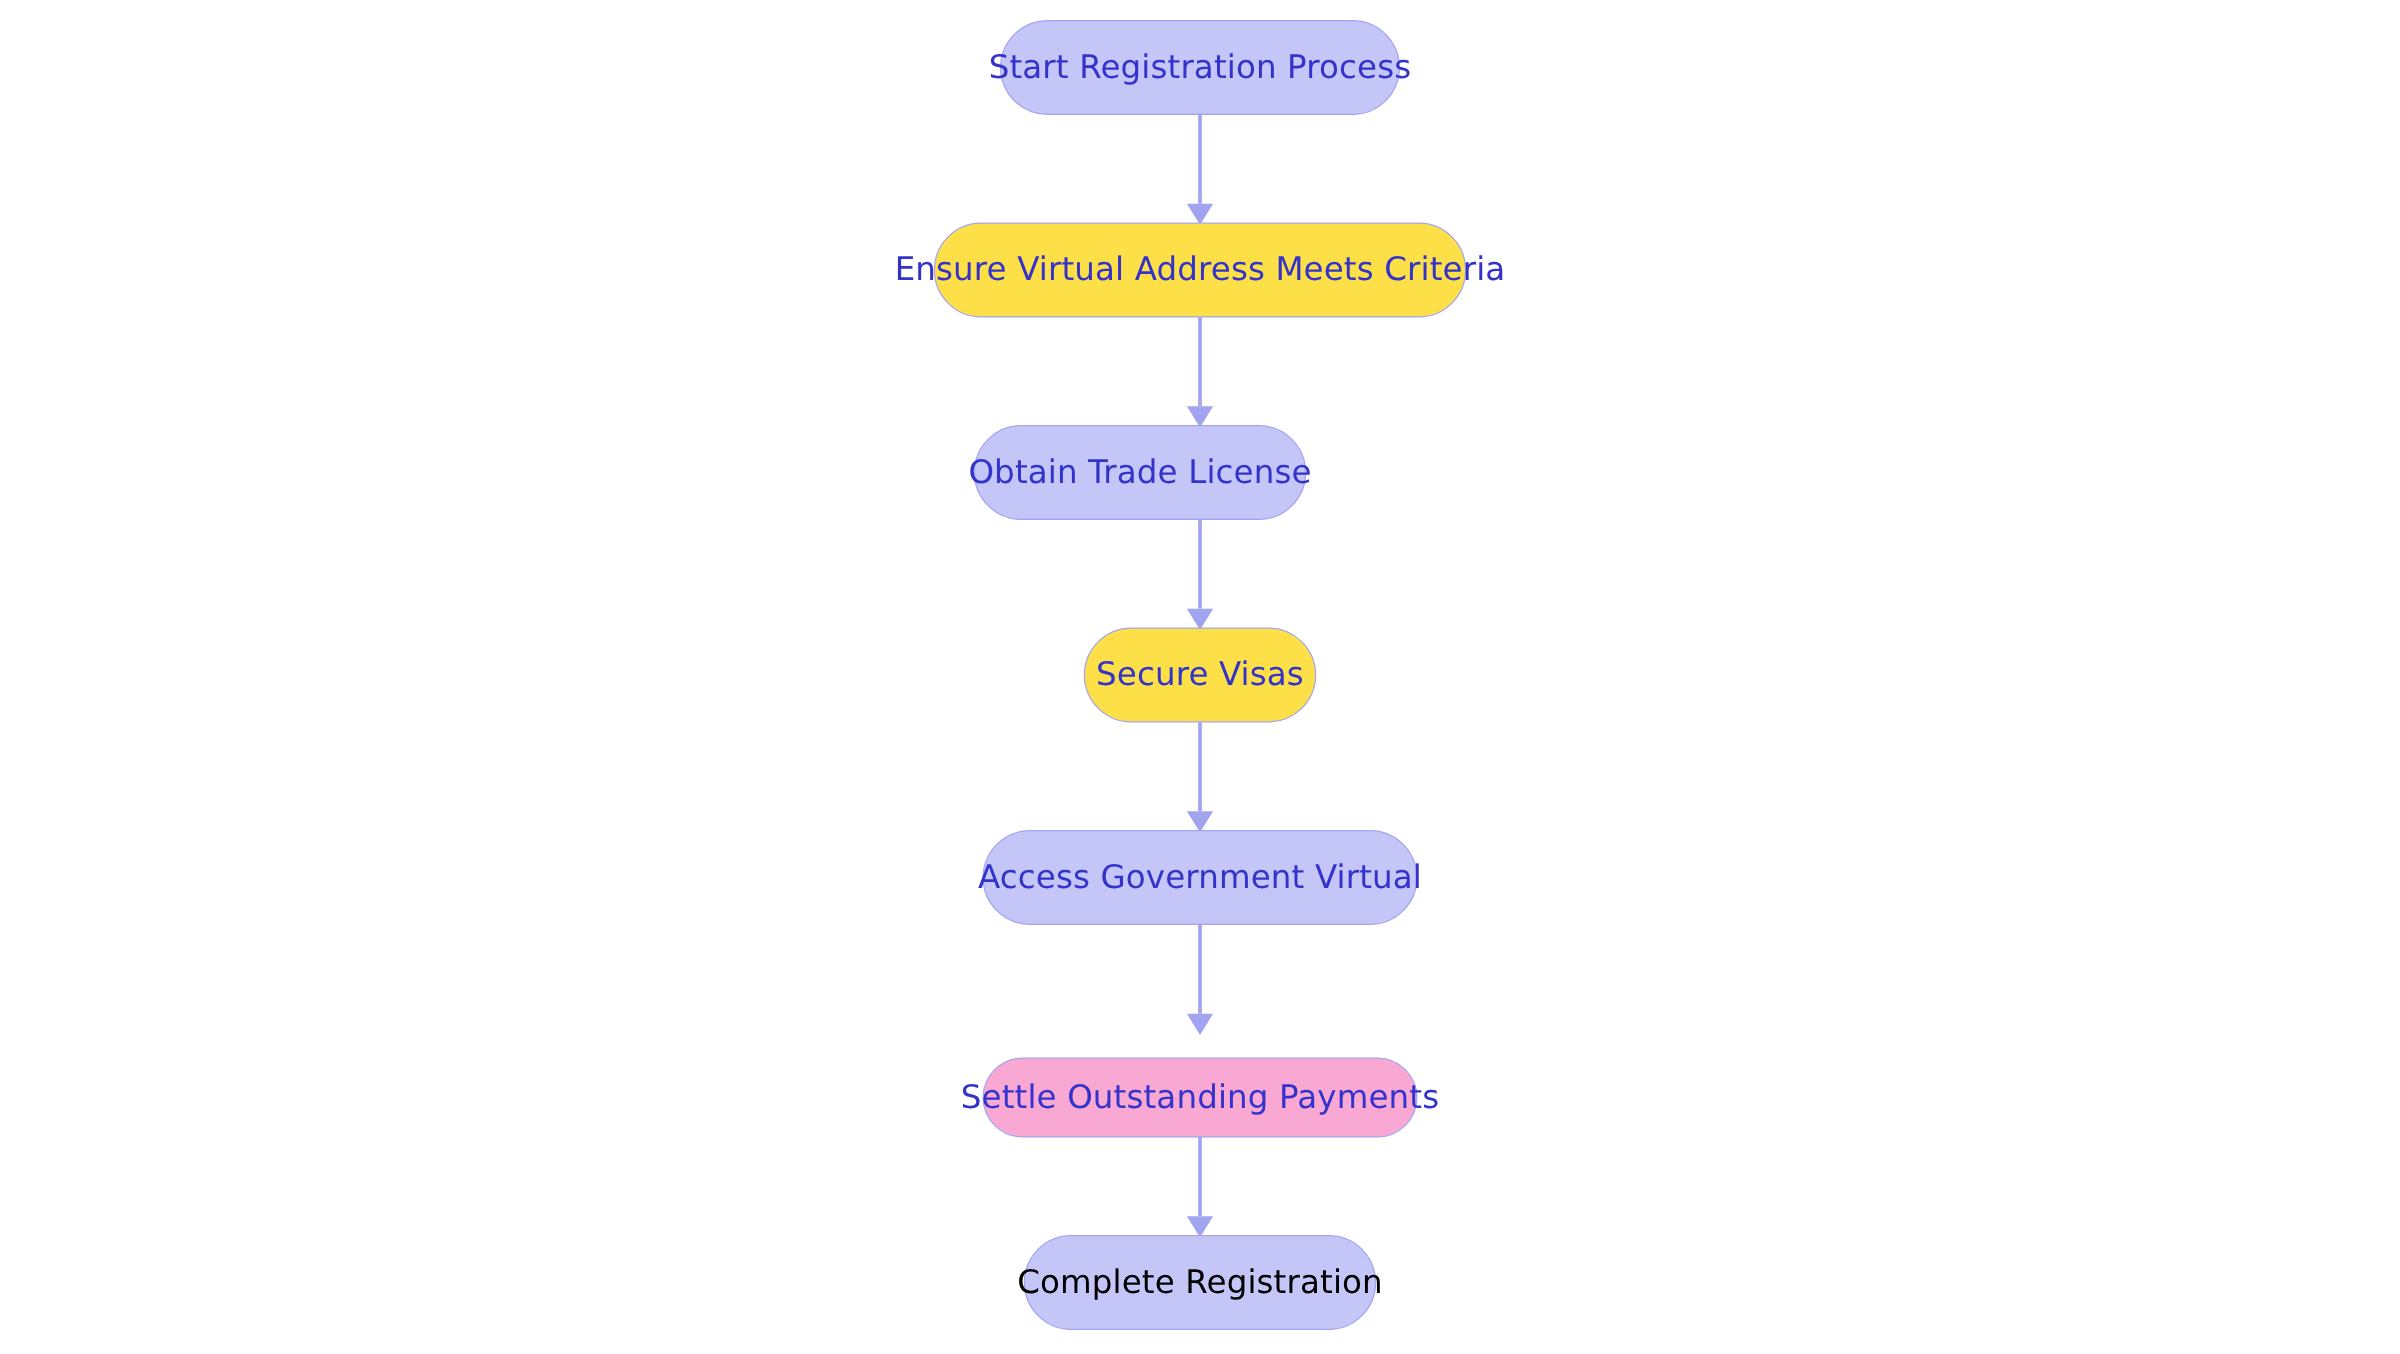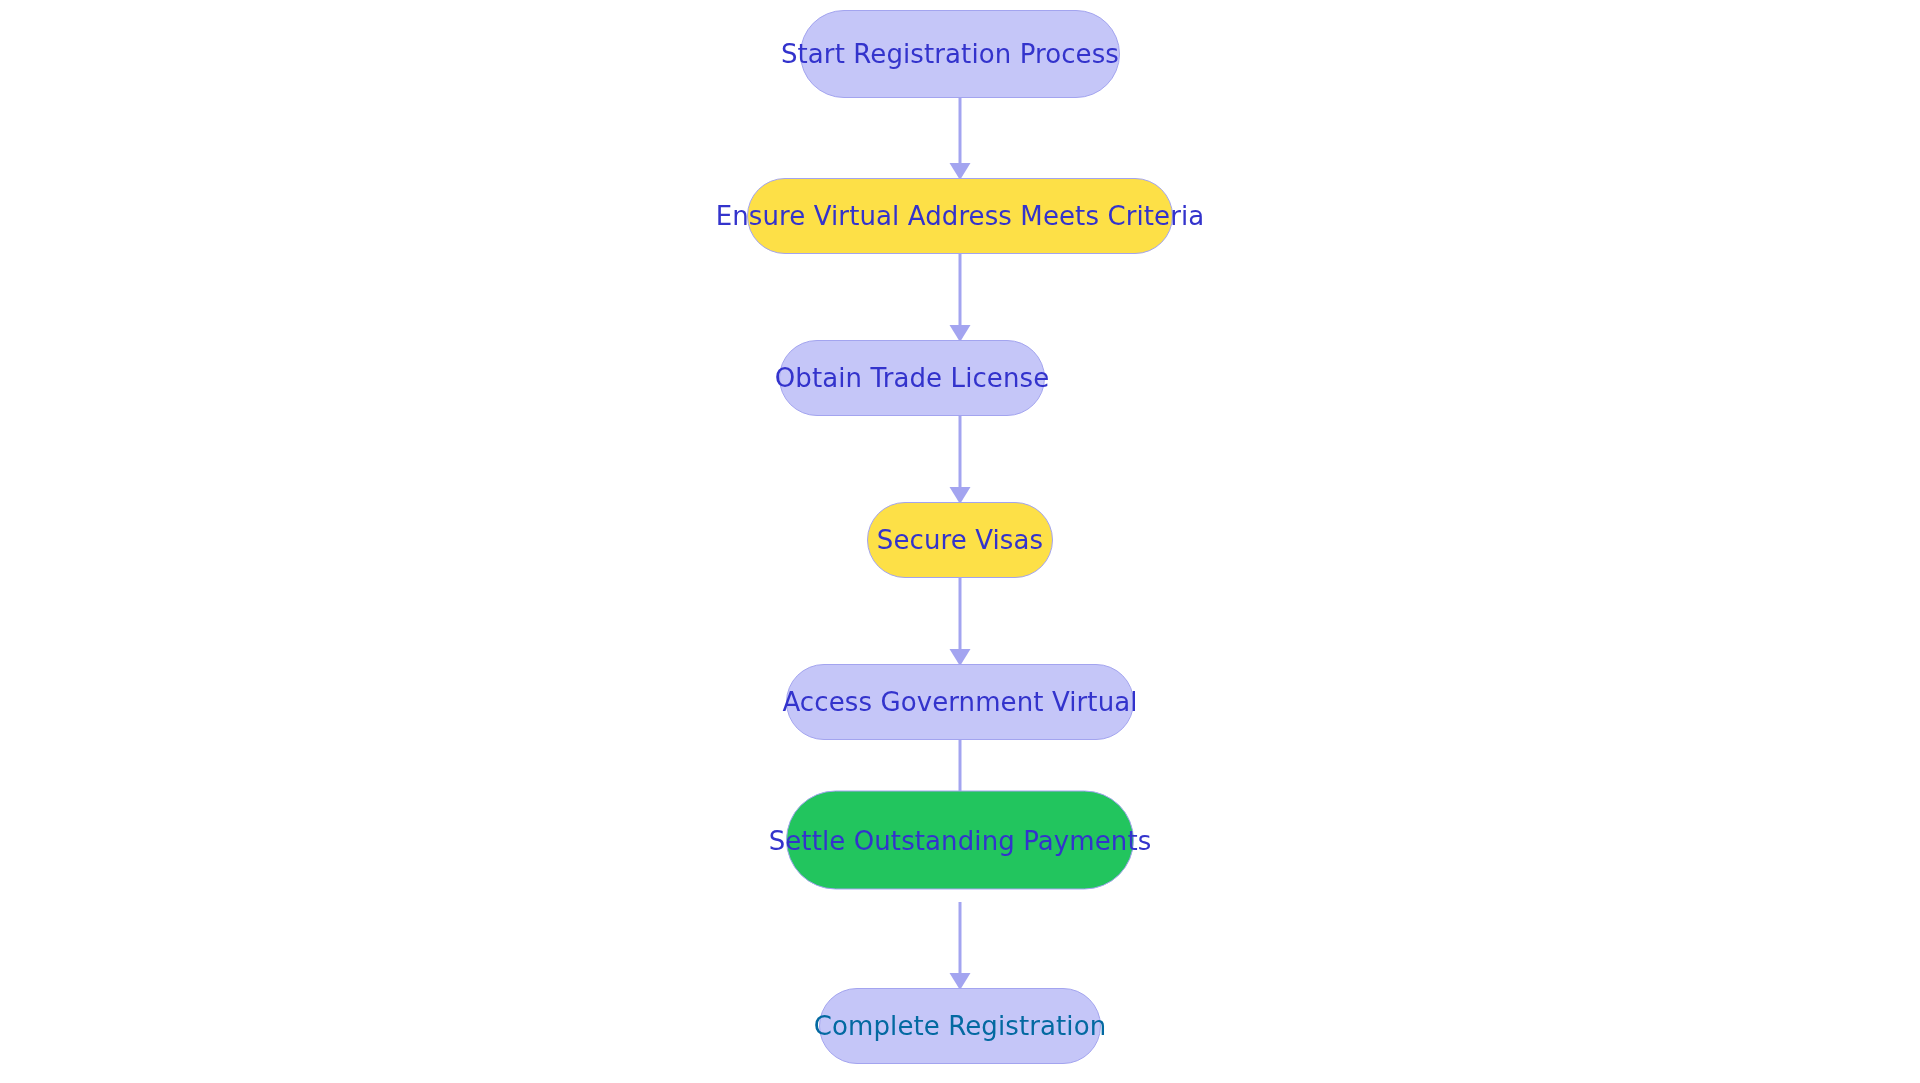--- a/index.html
+++ b/index.html
@@ -77,36 +77,36 @@
           <polygon points="949.5,811 970.5,811 960,828" fill="#a3a4f0"></polygon>
         </g>
         <g>
           <line x1="960" y1="902" x2="960" y2="973" stroke="#a3a4f0" stroke-width="3"></line>
           <polygon points="949.5,973 970.5,973 960,990" fill="#a3a4f0"></polygon>
         </g>
       </g>
   </svg>
 
   <div id="node-layer">
-      <div class="flow-node" style="left: 960px; top: 54px; width: 320px; height: 88px; background: rgb(197, 198, 248); border-color: rgb(163, 164, 239); justify-content: flex-end;">
+      <div class="flow-node" style="left: 960px; top: 54px; width: 320px; height: 76px; background: rgb(197, 198, 248); border-color: rgb(163, 164, 239);">
         <span class="flow-node-label" style="color: rgb(51, 51, 204);">Start Registration Process</span>
       </div>
       <div class="flow-node" style="left: 960px; top: 216px; width: 426px; height: 76px; background: #fde047; border-color: rgb(163, 164, 239);">
         <span class="flow-node-label" style="color: rgb(51, 51, 204);">Ensure Virtual Address Meets Criteria</span>
       </div>
       <div class="flow-node" style="left: 912px; top: 378px; width: 266px; height: 76px; background: rgb(197, 198, 248); border-color: rgb(163, 164, 239);">
         <span class="flow-node-label" style="color: rgb(51, 51, 204);">Obtain Trade License</span>
       </div>
       <div class="flow-node" style="left: 960px; top: 540px; width: 186px; height: 76px; background: #fde047; border-color: rgb(163, 164, 239);">
         <span class="flow-node-label" style="color: rgb(51, 51, 204);">Secure Visas</span>
       </div>
       <div class="flow-node" style="left: 960px; top: 702px; width: 348px; height: 76px; background: rgb(197, 198, 248); border-color: rgb(163, 164, 239);">
         <span class="flow-node-label" style="color: rgb(51, 51, 204);">Access Government Virtual</span>
       </div>
-      <div class="flow-node" style="left: 960px; top: 840px; width: 348px; height: 99px; background: #22c55e; border-color: rgb(163, 164, 239);">
+      <div class="flow-node" style="left: 960px; top: 878px; width: 348px; height: 64px; background: #f9a8d4; border-color: rgb(163, 164, 239);">
         <span class="flow-node-label" style="color: rgb(51, 51, 204);">Settle Outstanding Payments</span>
       </div>
       <div class="flow-node" style="left: 960px; top: 1026px; width: 282px; height: 76px; background: rgb(197, 198, 248); border-color: rgb(163, 164, 239);">
-        <span class="flow-node-label" style="color: #0369a1;">Complete Registration</span>
+        <span class="flow-node-label" style="color: #000000;">Complete Registration</span>
       </div>
     </div>
 
 </div>
 
 </body></html>

